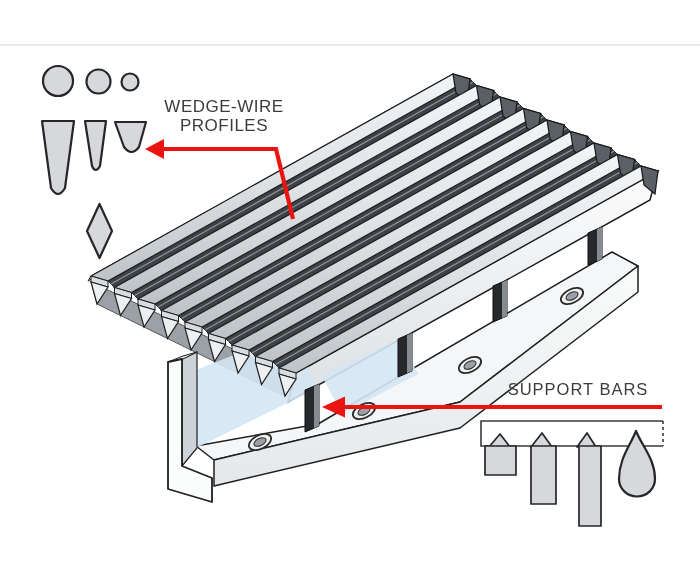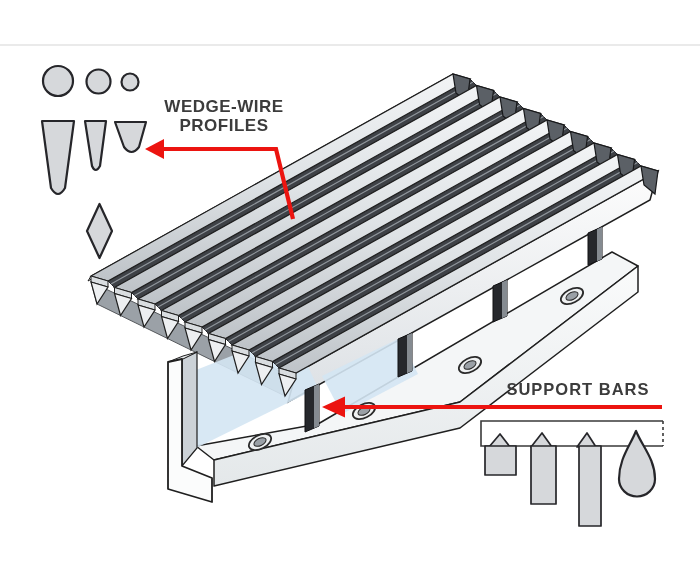--- a/index.html
+++ b/index.html
@@ -3,21 +3,20 @@
 <meta charset="utf-8">
 <style>
   html, body { margin: 0; padding: 0; background: #fff; }
   #stage {
     position: relative;
     width: 700px;
     height: 579px;
     background: #86efac;
     overflow: hidden;
     font-family: "Liberation Sans", sans-serif;
-    font-weight: bold;
   }
   #stage svg { position: absolute; inset: 0; display: block; }
   text.diagram-label {
     font-family: "Liberation Sans", sans-serif;
     fill: #3c3c3c;
   }
 </style>
 </head>
 <body>
 

